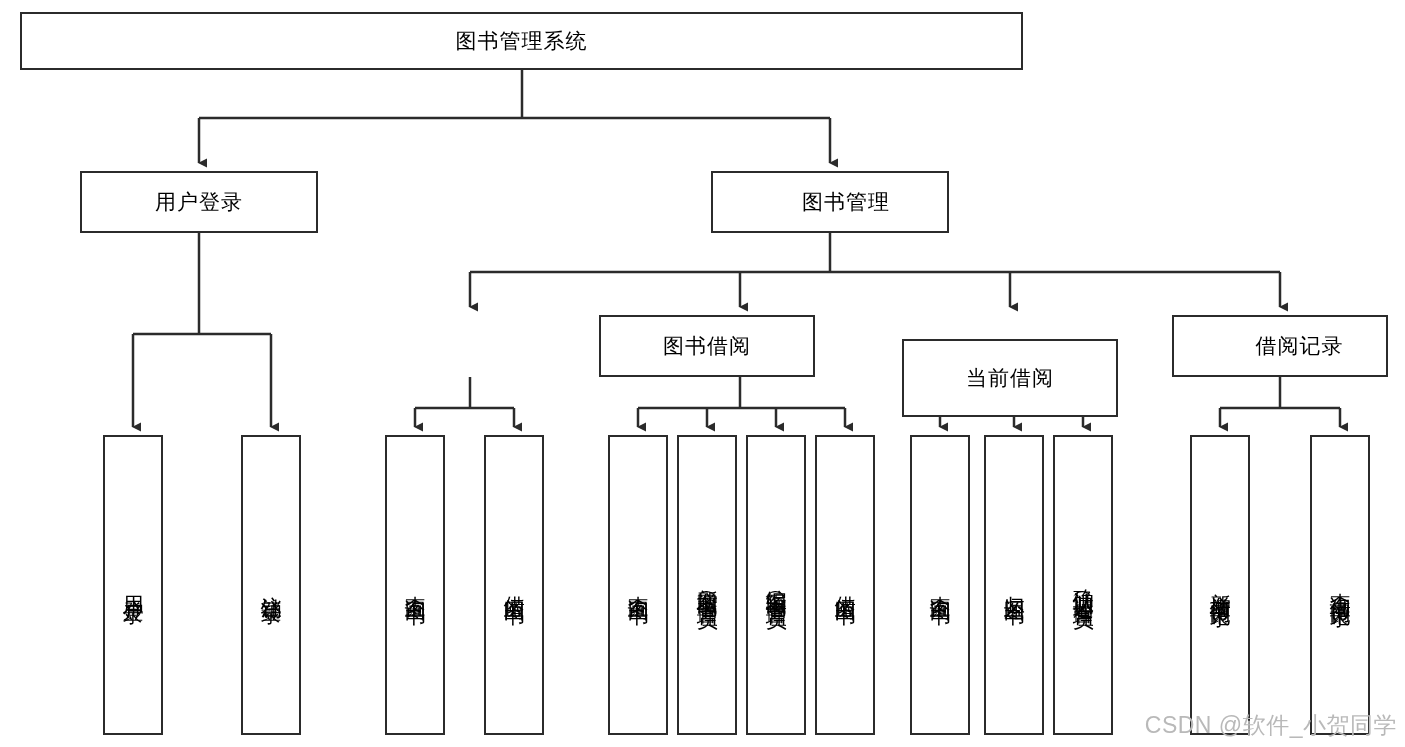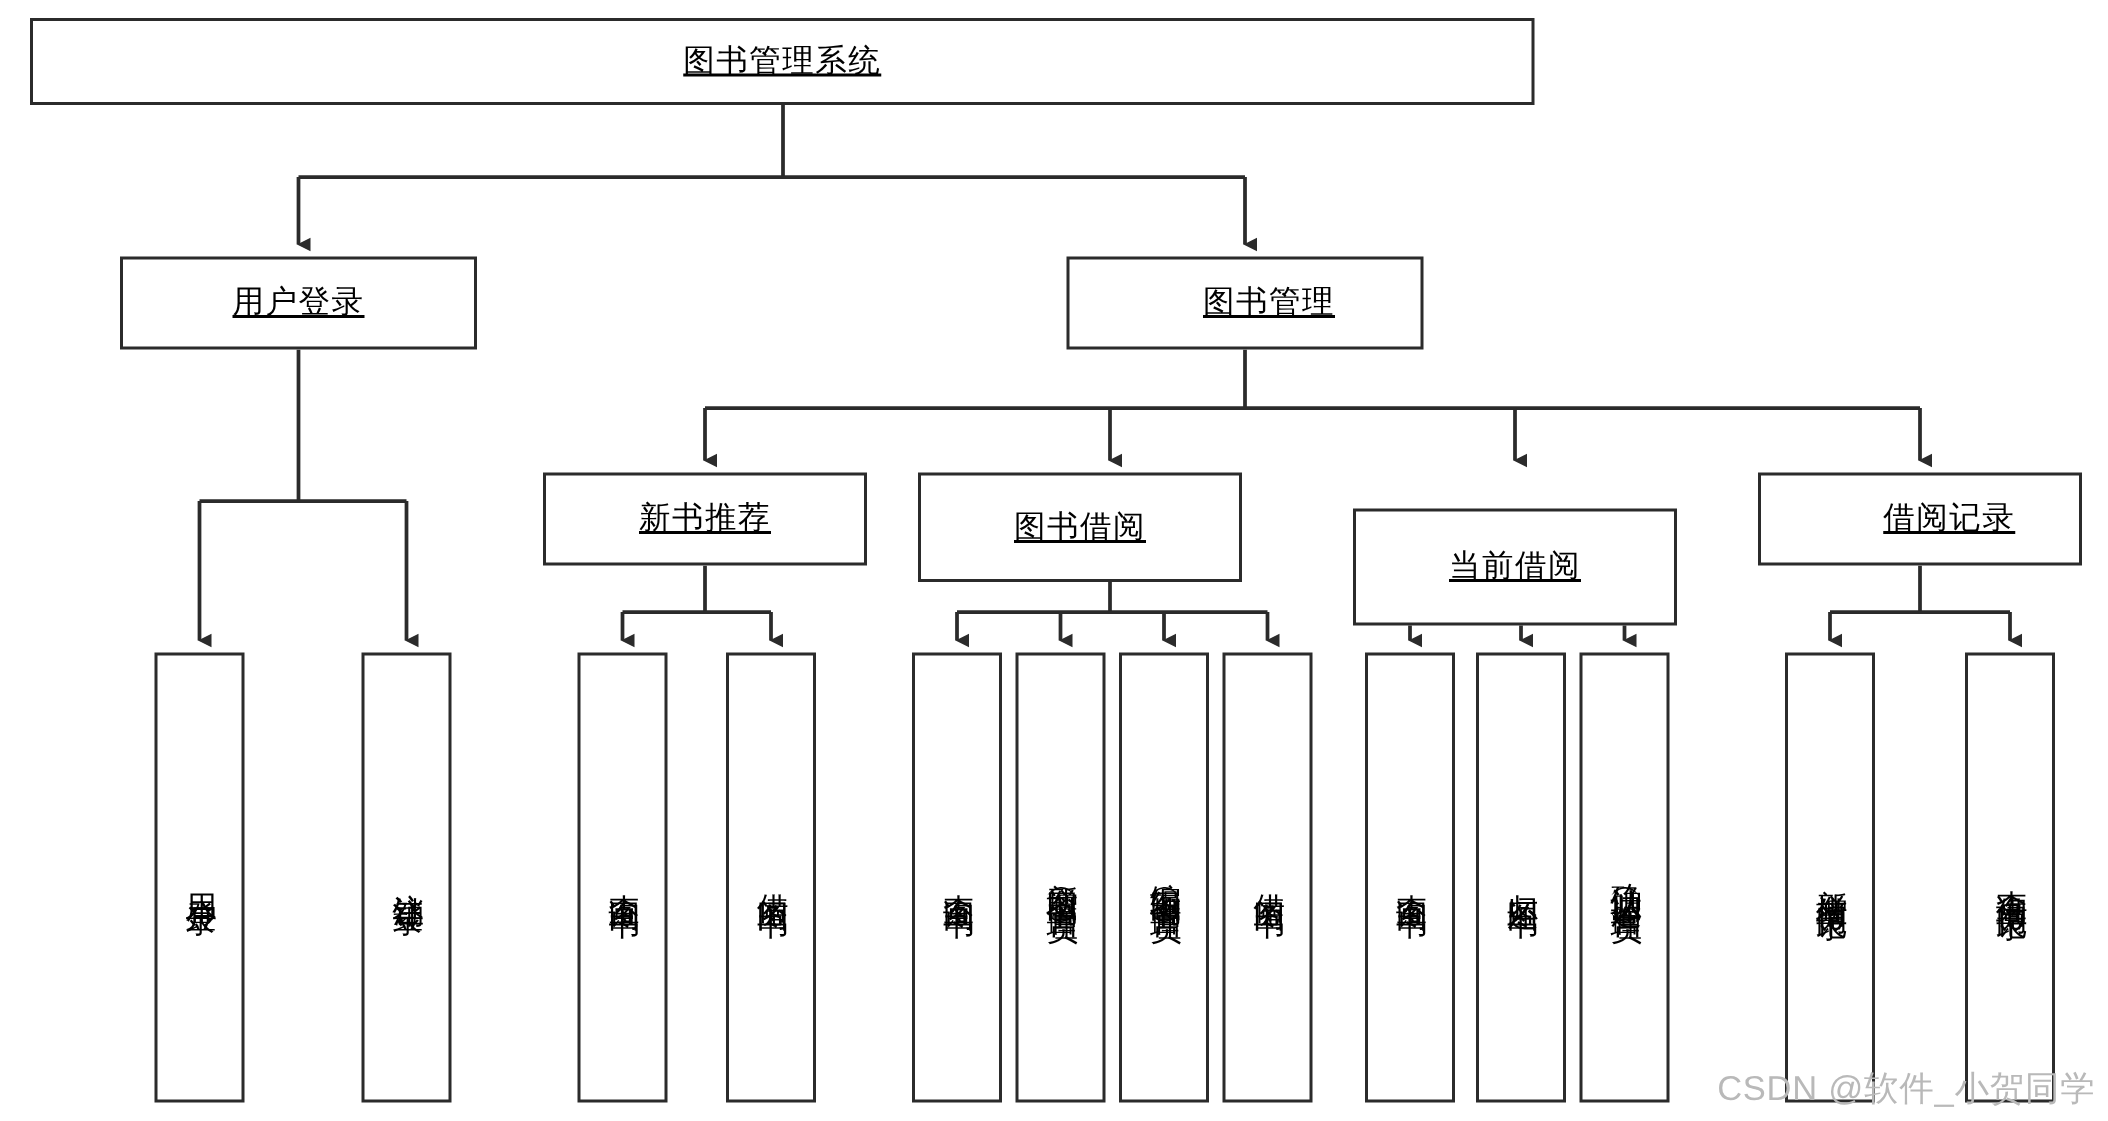--- a/index.html
+++ b/index.html
@@ -31,21 +31,20 @@
     border: 2.5px solid #2b2b2b;
     display: flex;
     align-items: center;
     justify-content: center;
     color: #000000;
   }
   .node-box.horizontal {
     font-size: 21px;
     letter-spacing: 1px;
     line-height: 1.1;
-    text-decoration: underline;
   }
   .node-box.vertical {
     writing-mode: vertical-rl;
     text-orientation: upright;
     font-size: 21px;
     line-height: 1.25;
     letter-spacing: 3px;
     padding: 4px 0;
     text-align: center;
   }
@@ -126,24 +125,21 @@
     <span class="node-label">图书管理系统</span>
   </div>
 
   <div class="node-box horizontal" style="left: 80px; top: 171px; width: 238px; height: 62px;">
     <span class="node-label">用户登录</span>
   </div>
   <div class="node-box horizontal" style="left: 711px; top: 171px; width: 238px; height: 62px; padding-left: 32px;">
     <span class="node-label">图书管理</span>
   </div>
 
-  <div class="node-box horizontal" style="left: 362px; top: 315px; width: 216px; height: 62px;">
-    <span class="node-label">新书推荐</span>
-  </div>
-  <div class="node-box horizontal" style="left: 612px; top: 315px; width: 216px; height: 73px;">
+  <div class="node-box horizontal" style="left: 599px; top: 315px; width: 216px; height: 62px;">
     <span class="node-label">图书借阅</span>
   </div>
   <div class="node-box horizontal" style="left: 902px; top: 315px; width: 216px; height: 78px; margin-top: 24px;">
     <span class="node-label">当前借阅</span>
   </div>
   <div class="node-box horizontal" style="left: 1172px; top: 315px; width: 216px; height: 62px; padding-left: 39px;">
     <span class="node-label">借阅记录</span>
   </div>
 
   <div class="node-box vertical" style="left: 103px; top: 435px; width: 60px; height: 300px;">

